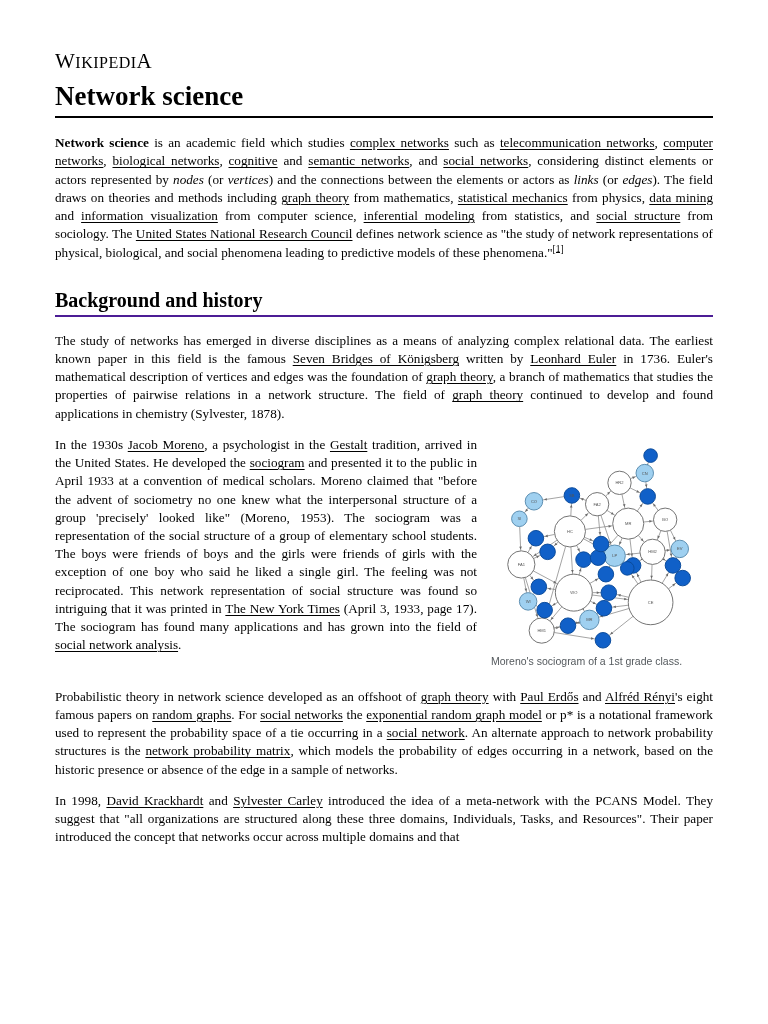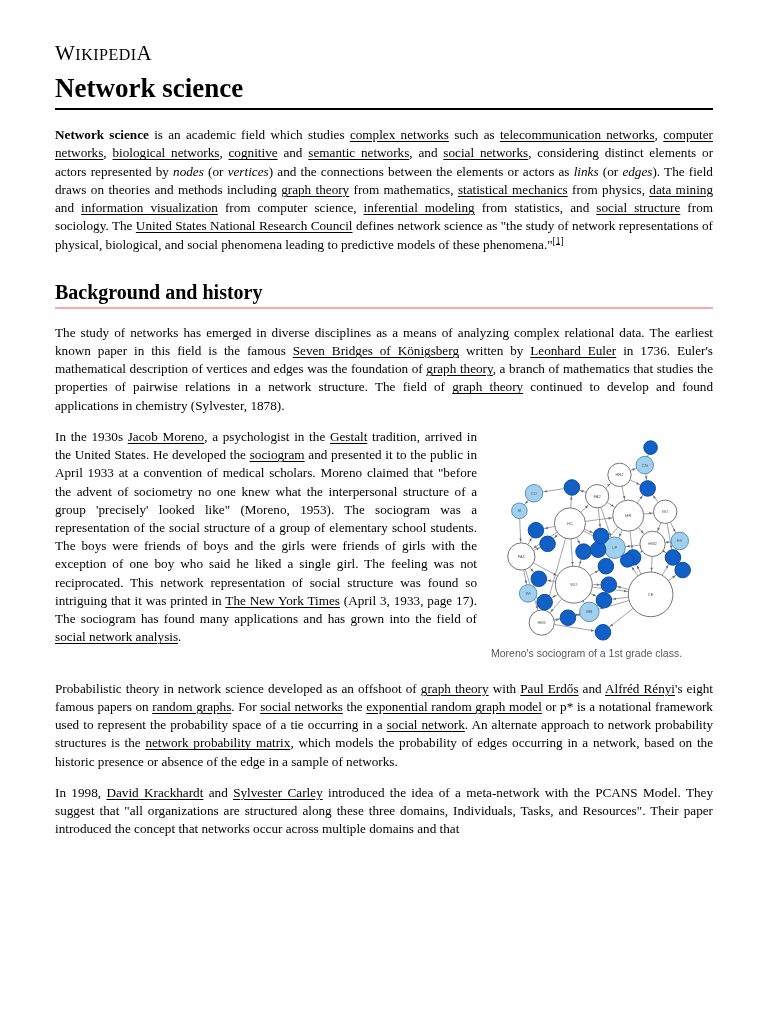--- a/index.html
+++ b/index.html
@@ -11,21 +11,21 @@
     width: 768px;
     height: 1024px;
     position: relative;
     overflow: hidden;
     font-family: "Liberation Serif", "DejaVu Serif", serif;
     color: #000000;
   }
   .page {
     position: absolute;
     left: 55px;
-    top: 0;
+    top: 8px;
     width: 658px;
   }
 
   
   .wiki-logo {
     margin-top: 43px;
     line-height: 1;
   }
   .wiki-wordmark {
     font-family: "Liberation Serif", "DejaVu Serif", serif;
@@ -55,21 +55,21 @@
     line-height: 1.12;
   }
 
   
   h2.section-title {
     font-family: "Liberation Serif", "DejaVu Serif", serif;
     font-size: 20px;
     font-weight: bold;
     margin: 27px 0 0 0;
     padding: 0 0 3px 0;
-    border-bottom: 2px solid #fca5a5;
+    border-bottom: 2px solid #4c1d95;
     line-height: 1.15;
   }
 
   
   p.body {
     font-size: 13.2px;
     line-height: 1.38;
     text-align: justify;
     margin: 13px 0 0 0;
   }

